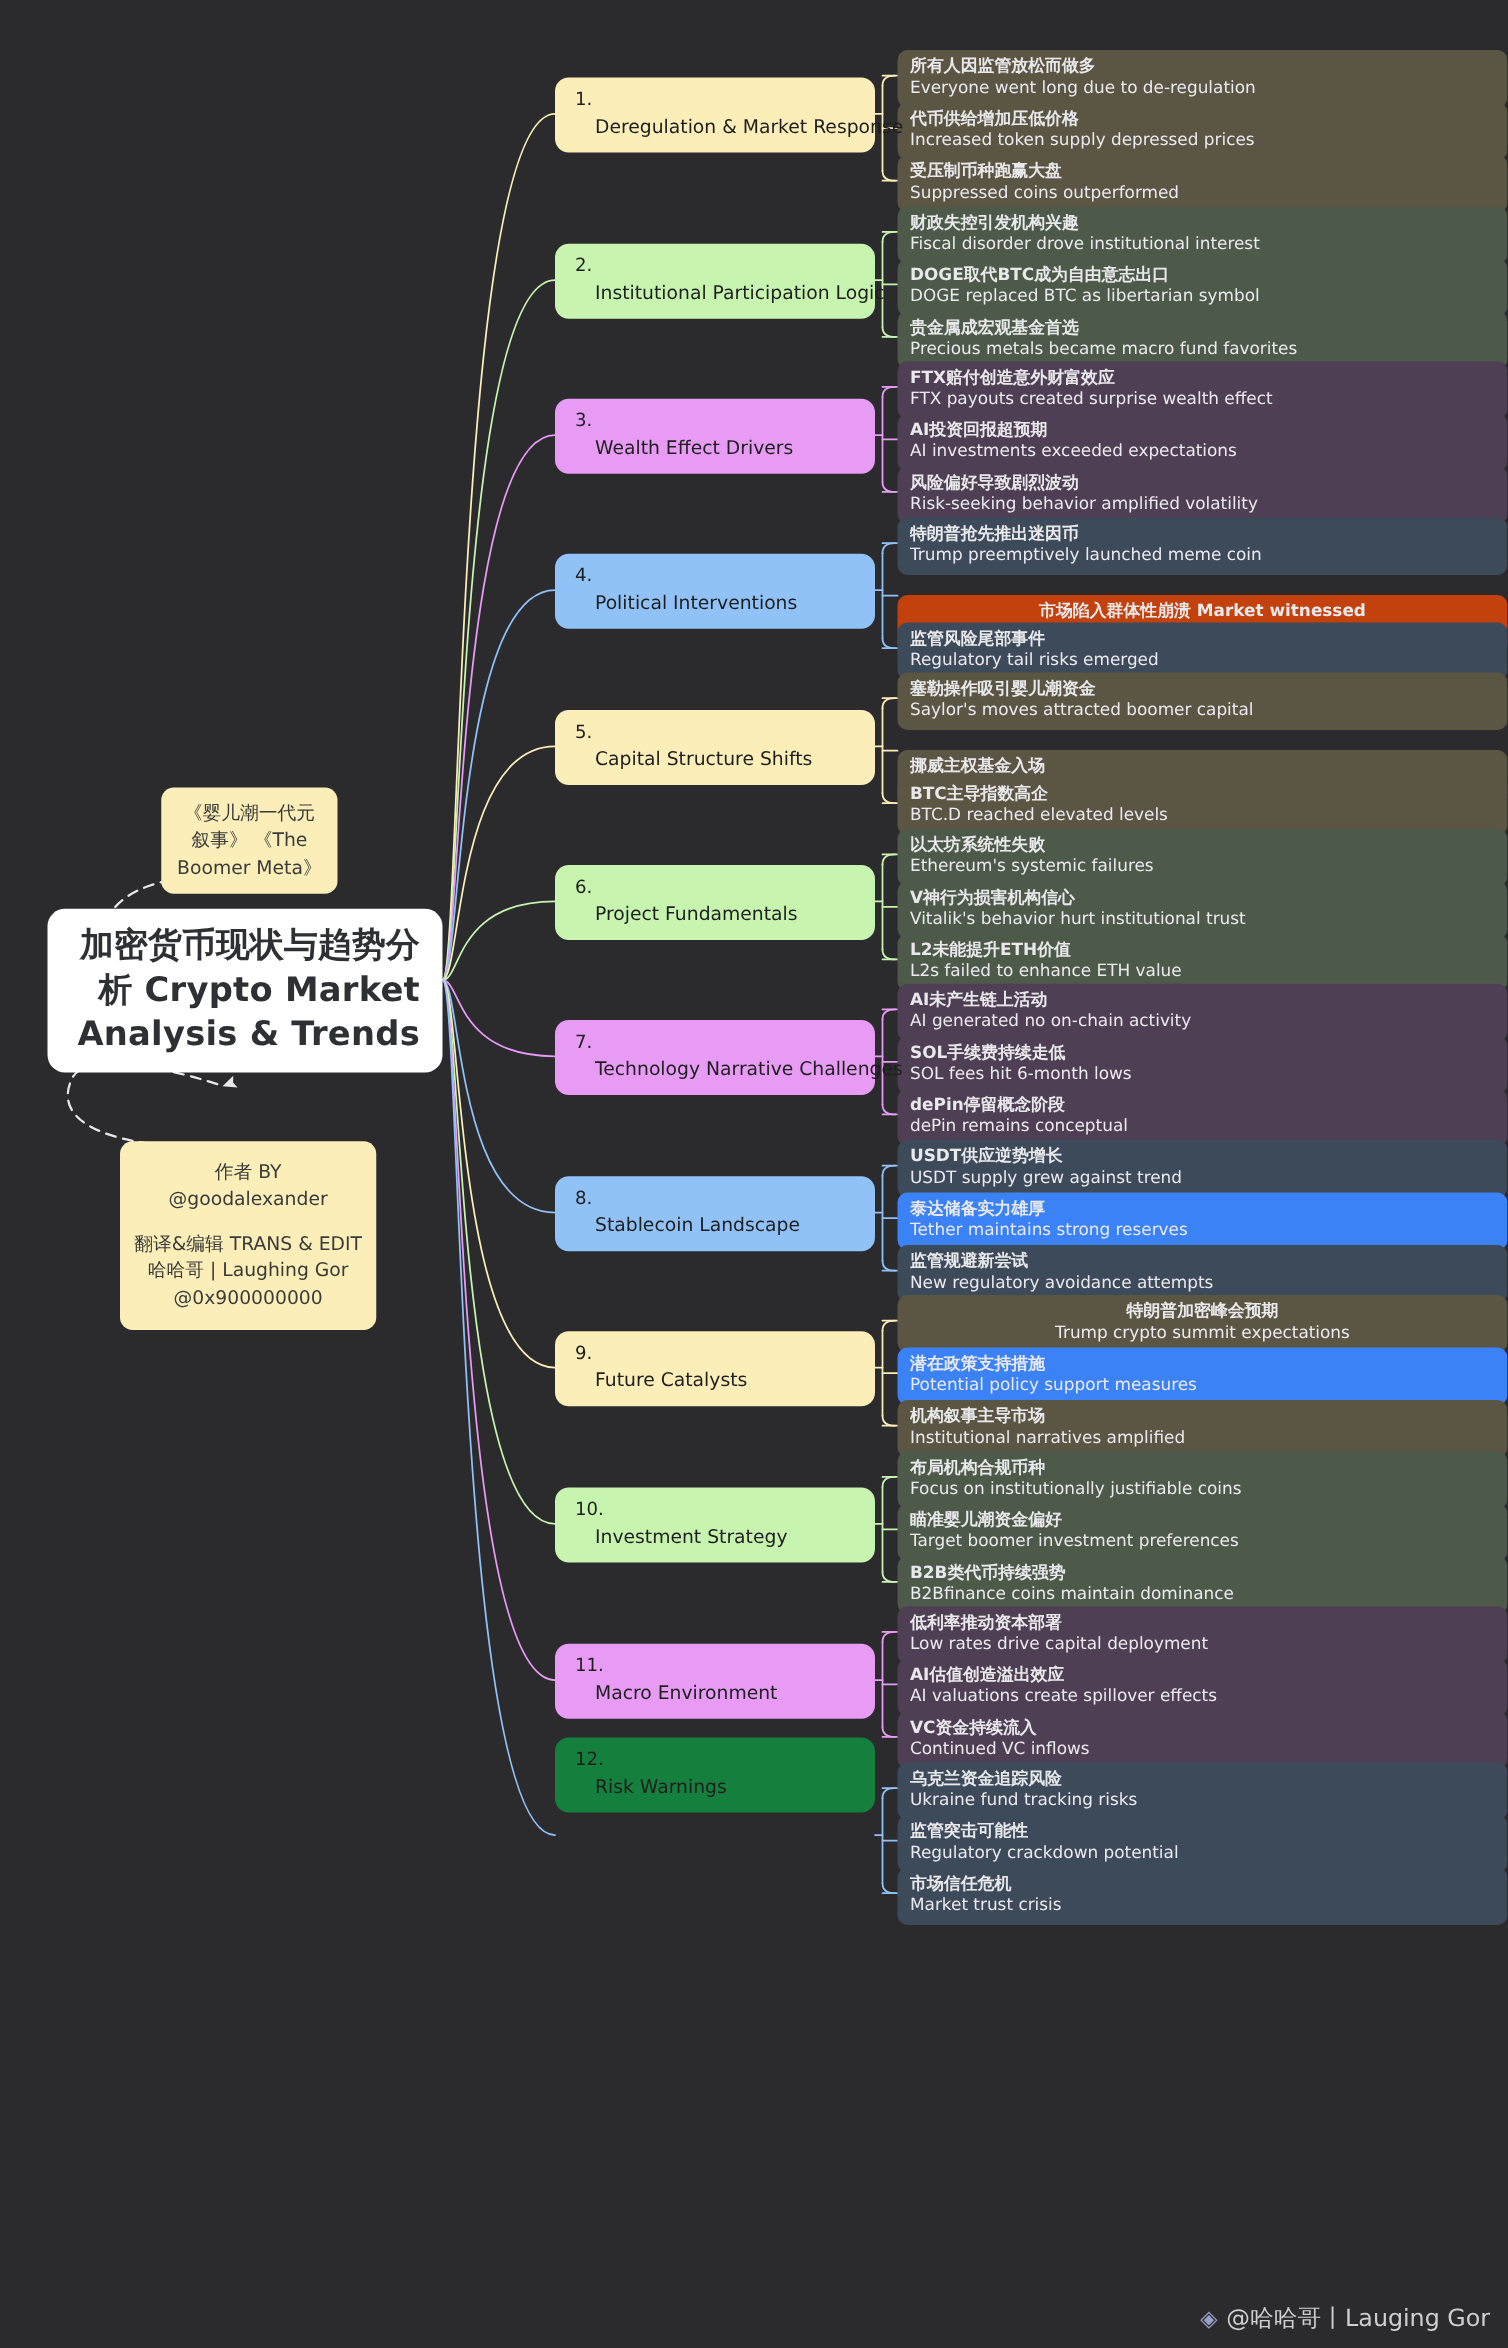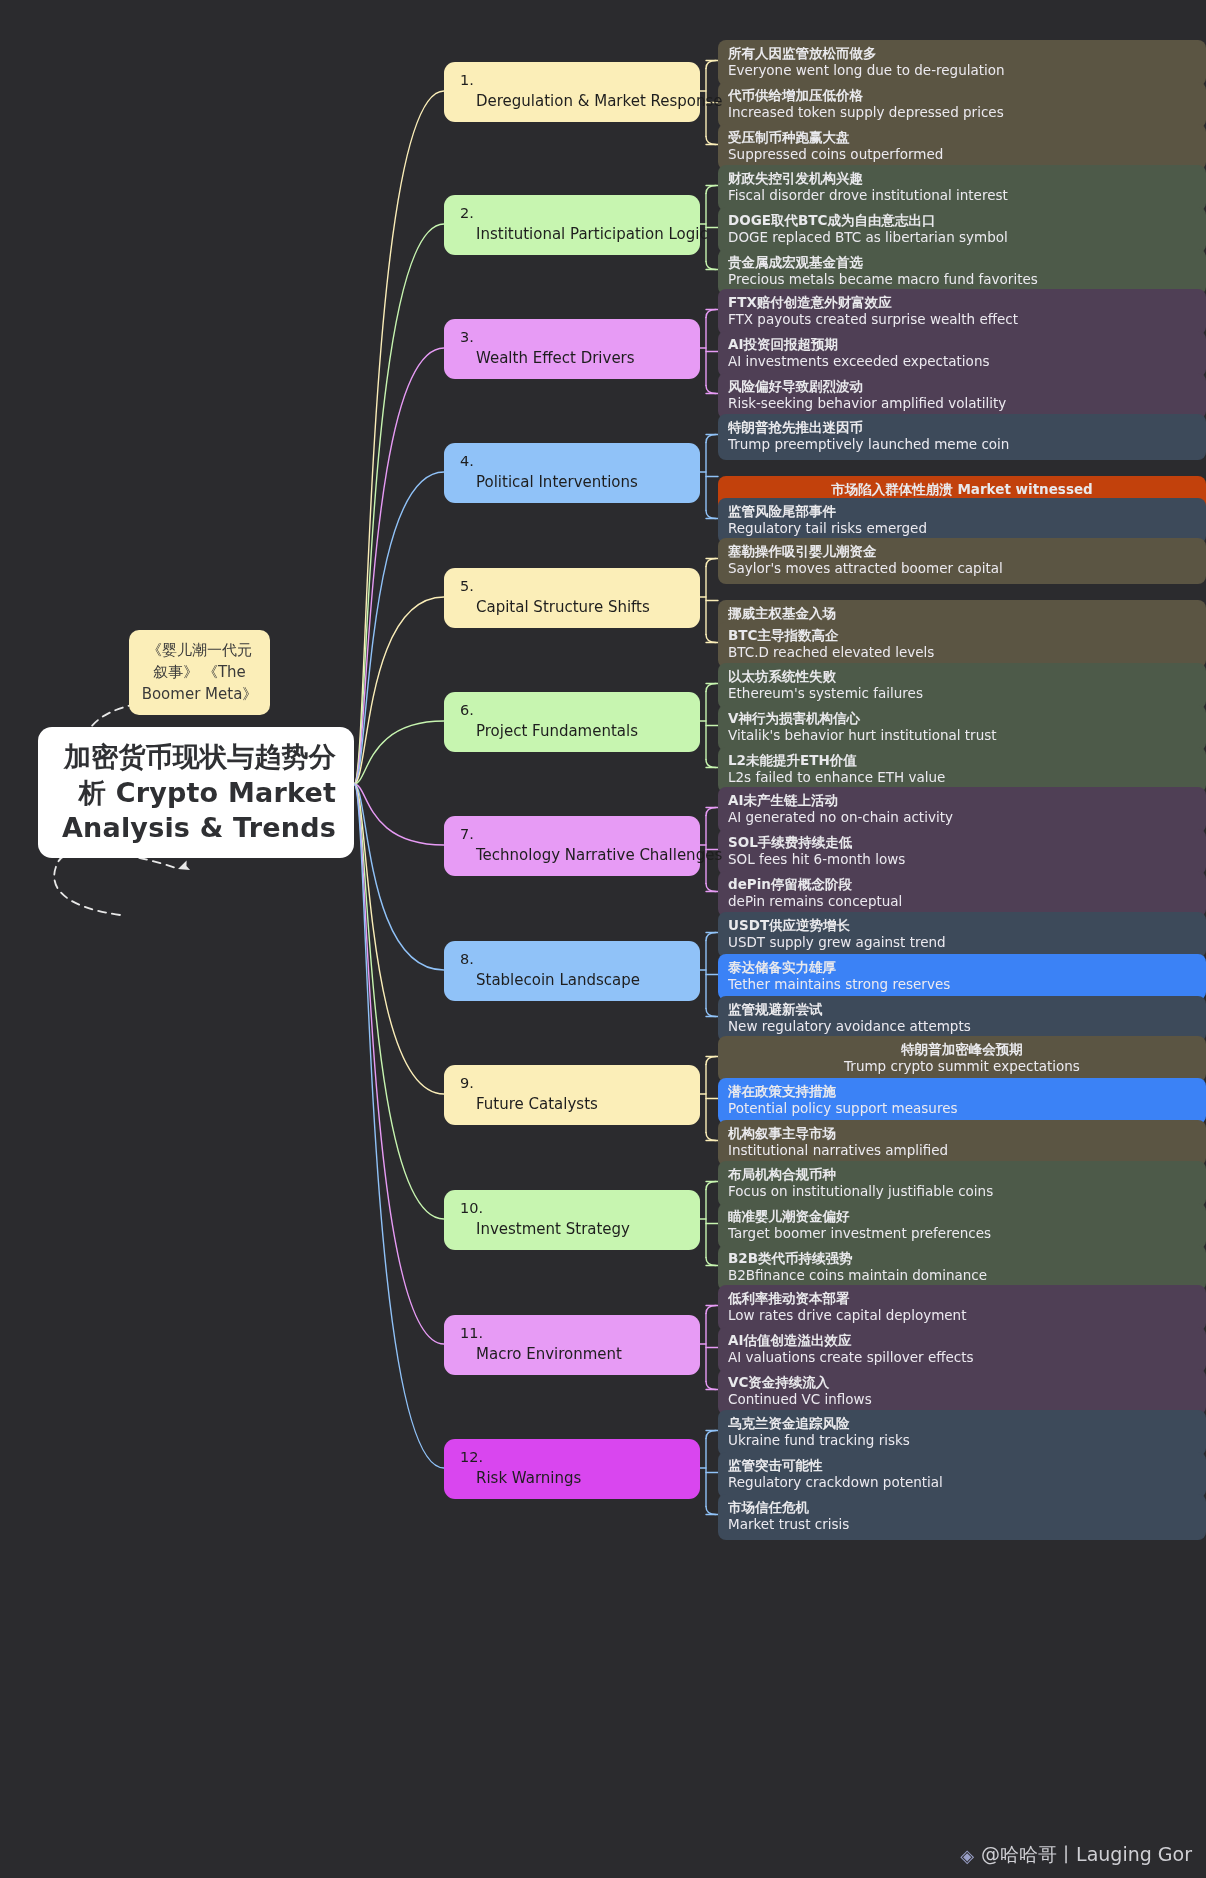--- a/index.html
+++ b/index.html
@@ -222,20 +222,27 @@
 
   <div class="root-node">
     <span class="txt">加密货币现状与趋势分析 Crypto Market Analysis &amp; Trends</span>
   </div>
 
   <div class="callout" id="callout-boomer">
     <span class="ln">《婴儿潮一代元叙事》</span>
     <span class="ln">《The Boomer Meta》</span>
   </div>
 
+  <div class="callout" id="callout-credits">
+    <span class="ln">作者 BY @goodalexander</span>
+    <span class="sp"></span>
+    <span class="ln">翻译&amp;编辑 TRANS &amp; EDIT</span>
+    <span class="ln">哈哈哥 | Laughing Gor</span>
+    <span class="ln">@0x900000000</span>
+  </div>
 
   <div id="nodes">
       <div class="branch" style="left: 444px; top: 62px; background: rgb(251, 238, 184);">
         <span class="cn">1.</span>
         <span class="en">Deregulation &amp; Market Response</span>
       </div>
       <div class="leaf" style="top: 40px; background: rgb(91, 85, 67);">
         <span class="cn">所有人因监管放松而做多</span>
         <span class="en">Everyone went long due to de-regulation</span>
       </div>
@@ -400,21 +407,21 @@
         <span class="en">Low rates drive capital deployment</span>
       </div>
       <div class="leaf" style="top: 1327px; background: rgb(79, 63, 85);">
         <span class="cn">AI估值创造溢出效应</span>
         <span class="en">AI valuations create spillover effects</span>
       </div>
       <div class="leaf" style="top: 1369px; background: rgb(79, 63, 85);">
         <span class="cn">VC资金持续流入</span>
         <span class="en">Continued VC inflows</span>
       </div>
-      <div class="branch" style="left: 444px; top: 1439px; background: #d946ef;">
+      <div class="branch" style="left: 444px; top: 1390px; background: #15803d;">
         <span class="cn">12.</span>
         <span class="en">Risk Warnings</span>
       </div>
       <div class="leaf" style="top: 1410px; background: rgb(61, 74, 90);">
         <span class="cn">乌克兰资金追踪风险</span>
         <span class="en">Ukraine fund tracking risks</span>
       </div>
       <div class="leaf" style="top: 1452px; background: rgb(61, 74, 90);">
         <span class="cn">监管突击可能性</span>
         <span class="en">Regulatory crackdown potential</span>

